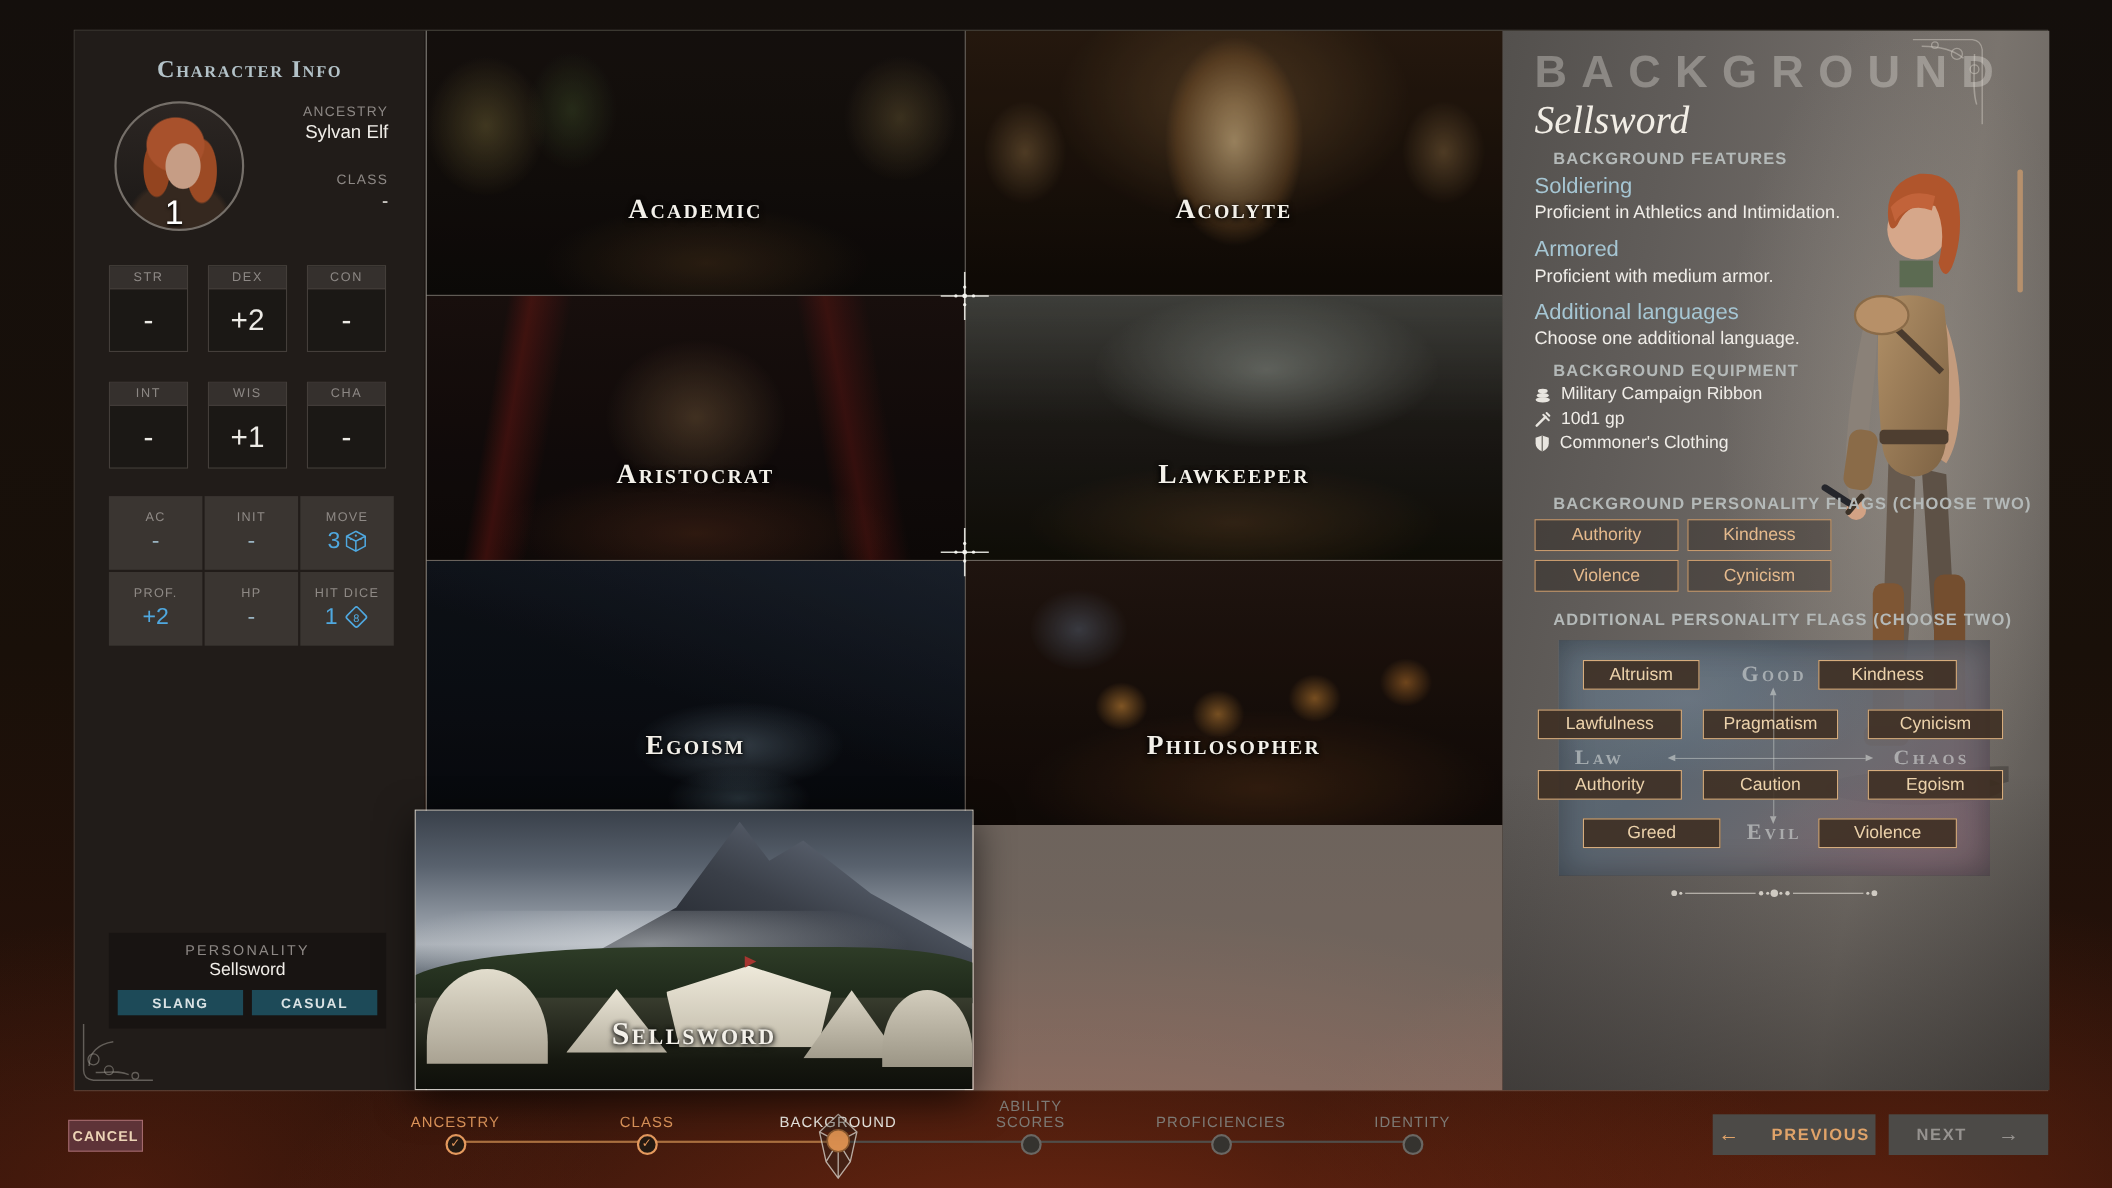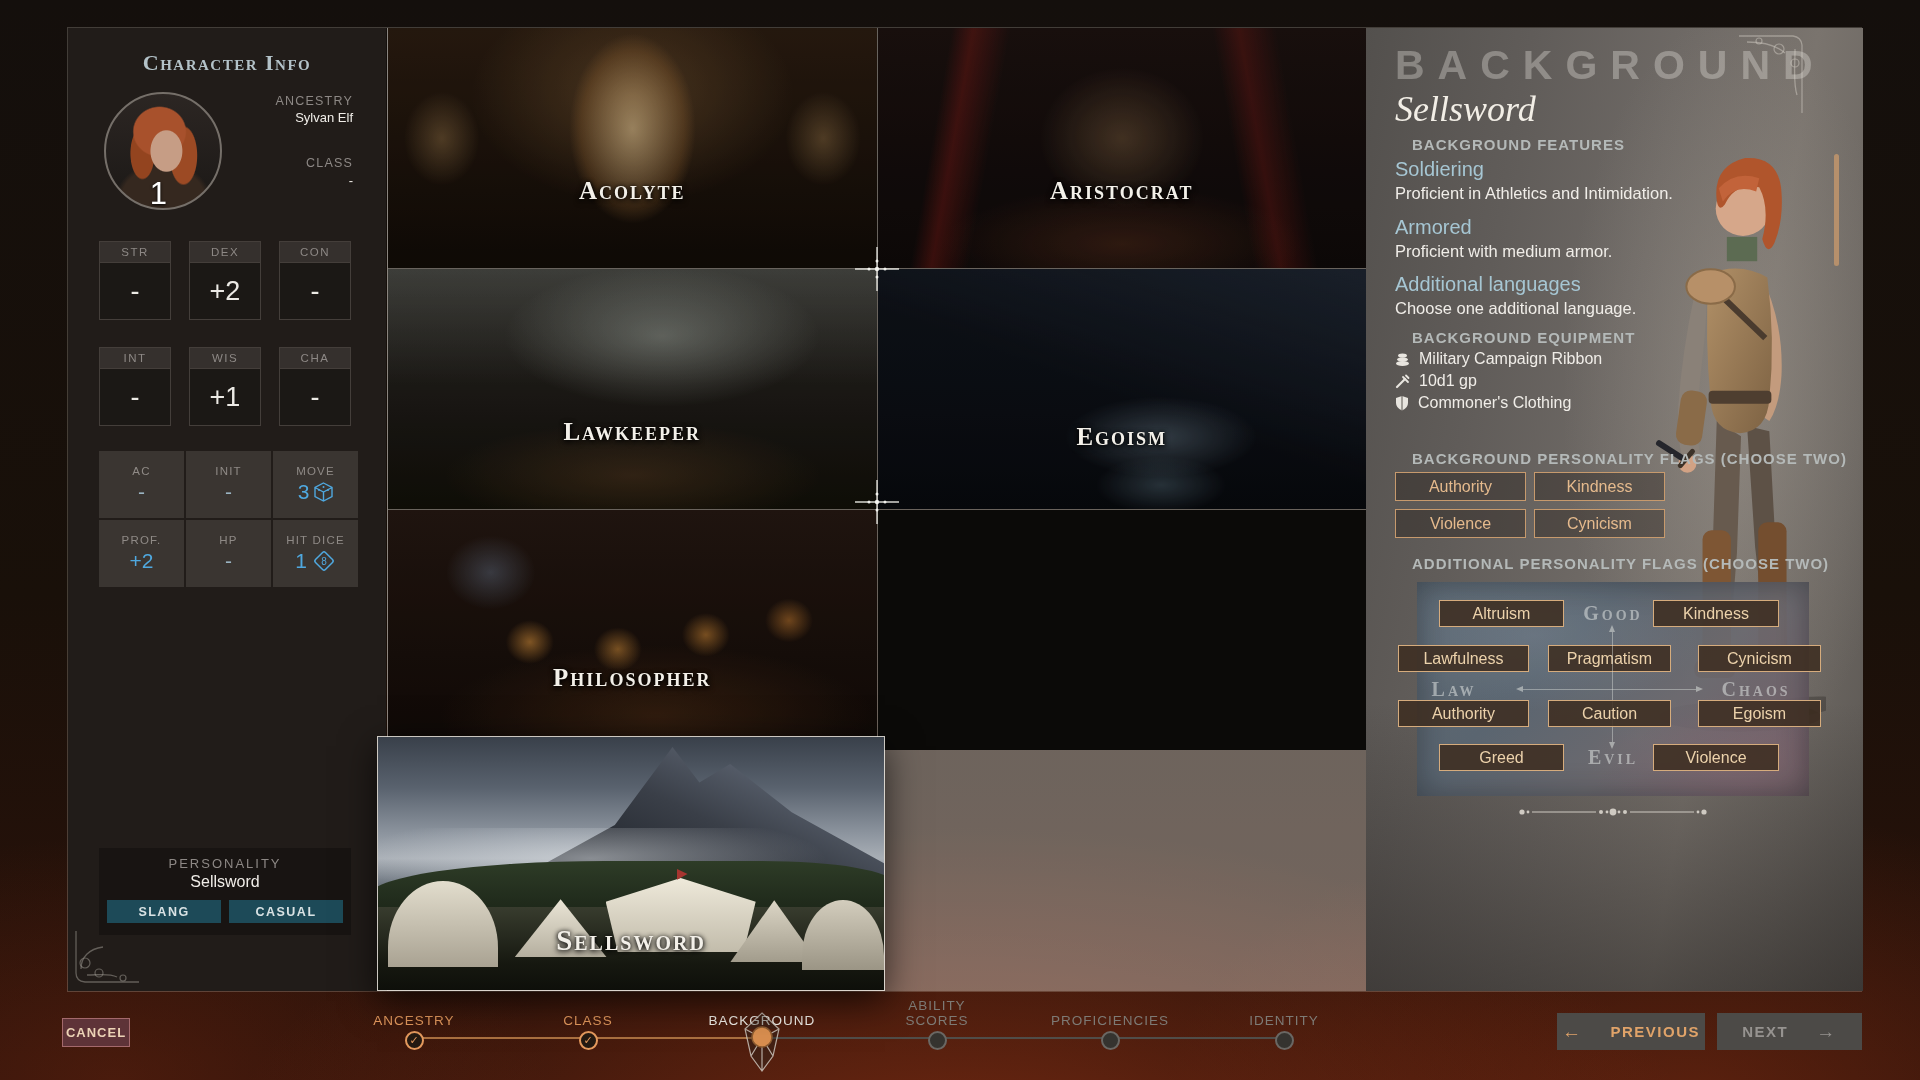--- a/index.html
+++ b/index.html
@@ -23,21 +23,21 @@
       radial-gradient(20% 26% at 53% 50%, #c69d85 68%, rgba(198,157,133,0) 72%),
       radial-gradient(34% 32% at 47% 33%, #a8512c 66%, rgba(168,81,44,0) 70%),
       radial-gradient(15% 32% at 32% 52%, #93441f 68%, rgba(147,68,31,0) 73%),
       radial-gradient(17% 36% at 68% 54%, #9c4a24 68%, rgba(156,74,36,0) 73%),
       radial-gradient(52% 40% at 50% 92%, #35281f 70%, rgba(53,40,31,0) 80%),
       linear-gradient(180deg,#2c2623,#1b1816);}
   .p-badge{position:absolute;left:46%;bottom:-4px;transform:translateX(-50%);
     color:#fff;font-size:31px;font-weight:400;text-shadow:0 1px 3px #000;}
   .id-block{position:absolute;right:33px;top:0;width:140px;text-align:right;}
   .id-lbl{position:absolute;right:0;color:#8d8885;font-size:12.5px;letter-spacing:1.2px;white-space:nowrap;}
-  .id-val{position:absolute;right:0;color:#f0ede8;font-size:13px;white-space:nowrap;}
+  .id-val{position:absolute;right:0;color:#f0ede8;font-size:17px;white-space:nowrap;}
   .abil-grid{position:absolute;left:31px;top:213px;display:grid;
     grid-template-columns:repeat(3,72px);column-gap:18px;row-gap:27px;}
   .stat-box{border:1px solid #443e3a;background:rgba(16,13,11,.28);box-sizing:border-box;}
   .stat-head{height:20px;background:#35302d;border-bottom:1px solid #443e3a;color:#8d8885;
     font-size:11.5px;letter-spacing:1.5px;display:flex;align-items:center;justify-content:center;}
   .stat-val{height:56px;display:flex;align-items:center;justify-content:center;
     color:#eceae5;font-size:27px;font-weight:300;}
   .der-grid{position:absolute;left:31px;top:423px;display:grid;
     grid-template-columns:repeat(3,85px);column-gap:2px;row-gap:2px;}
   .dbox{height:67px;background:#3a3531;display:flex;flex-direction:column;
@@ -303,20 +303,23 @@
 
       <svg class="corner" style="left:5px;bottom:6px" width="70" height="56" viewBox="0 0 70 56">
         <path d="M3 2 L3 44 Q3 52 12 53 L66 53 M8 40 C8 28 16 20 30 18 M14 46 C26 46 36 44 44 48" fill="none" stroke="rgba(210,205,195,.5)" stroke-width="1.3"></path>
         <circle cx="12" cy="34" r="5" fill="none" stroke="rgba(210,205,195,.5)" stroke-width="1.2"></circle>
         <circle cx="26" cy="44" r="4" fill="none" stroke="rgba(210,205,195,.5)" stroke-width="1.2"></circle>
         <circle cx="50" cy="49" r="3" fill="none" stroke="rgba(210,205,195,.5)" stroke-width="1.2"></circle>
       </svg>
     </aside>
 
     <main class="bg-grid">
+      <div class="tile t-academic">
+        <div class="tile-label lbl-r1">Academic</div>
+      </div>
       <div class="tile t-acolyte">
         <div class="tile-label lbl-r1">Acolyte</div>
       </div>
       <div class="tile t-aristocrat">
         <div class="tile-label lbl-r2">Aristocrat</div>
       </div>
       <div class="tile t-lawkeeper">
         <div class="tile-label lbl-r2">Lawkeeper</div>
       </div>
       <div class="tile t-lowlife">
@@ -431,21 +434,21 @@
       <div class="flag-grid">
         <div class="flag-btn">Authority</div>
         <div class="flag-btn">Kindness</div>
         <div class="flag-btn">Violence</div>
         <div class="flag-btn">Cynicism</div>
       </div>
 
       <div class="rp-h" style="top:527px">ADDITIONAL PERSONALITY FLAGS (CHOOSE TWO)</div>
 
       <div class="align-bg"></div>
-      <div class="al-btn" style="left:73px;top:572px;width:125px">Altruism</div>
+      <div class="al-btn" style="left:73px;top:572px;width:106px">Altruism</div>
       <div class="al-axis" style="left:247px;top:574px">Good</div>
       <div class="al-btn" style="left:287px;top:572px;width:126px">Kindness</div>
       <div class="al-btn" style="left:32px;top:617px;width:131px">Lawfulness</div>
       <div class="al-btn" style="left:182px;top:617px;width:123px">Pragmatism</div>
       <div class="al-btn" style="left:332px;top:617px;width:123px">Cynicism</div>
       <div class="al-axis" style="left:88px;top:650px">Law</div>
       <div class="al-axis" style="left:390px;top:650px">Chaos</div>
       <div class="al-line" style="left:157px;top:661px;width:173px;height:1px"></div>
       <div class="al-ah" style="left:150px;top:658px;border-width:3.5px 7px 3.5px 0;border-color:transparent rgba(218,222,218,.55) transparent transparent"></div>
       <div class="al-ah" style="left:330px;top:658px;border-width:3.5px 0 3.5px 7px;border-color:transparent transparent transparent rgba(218,222,218,.55)"></div>

